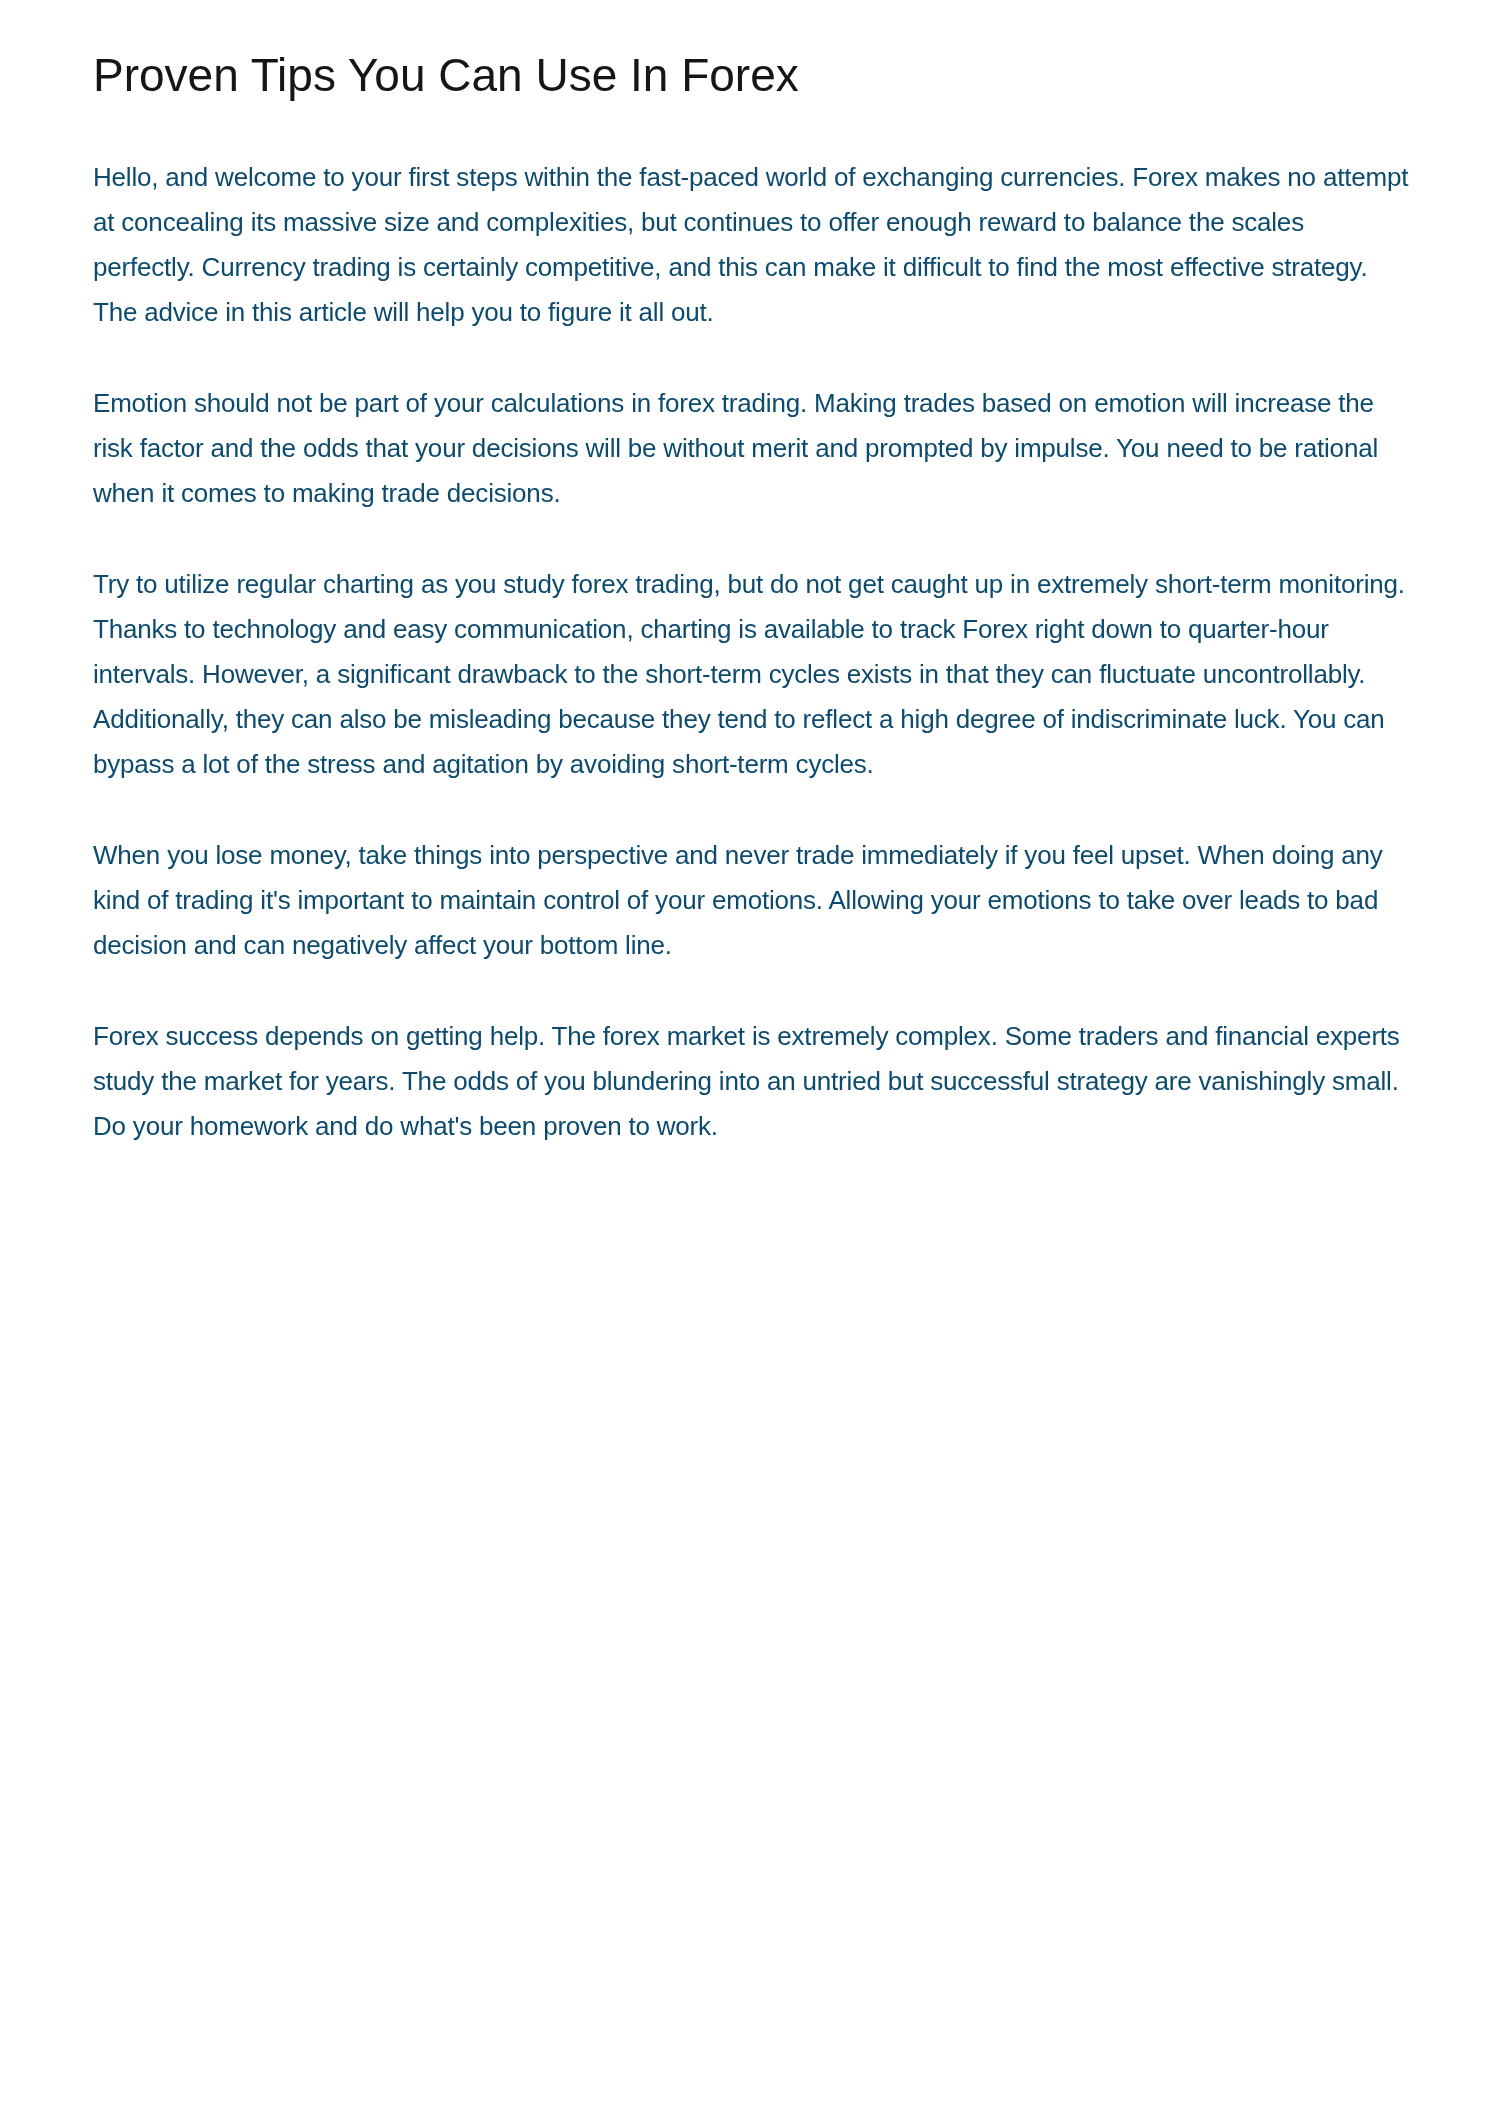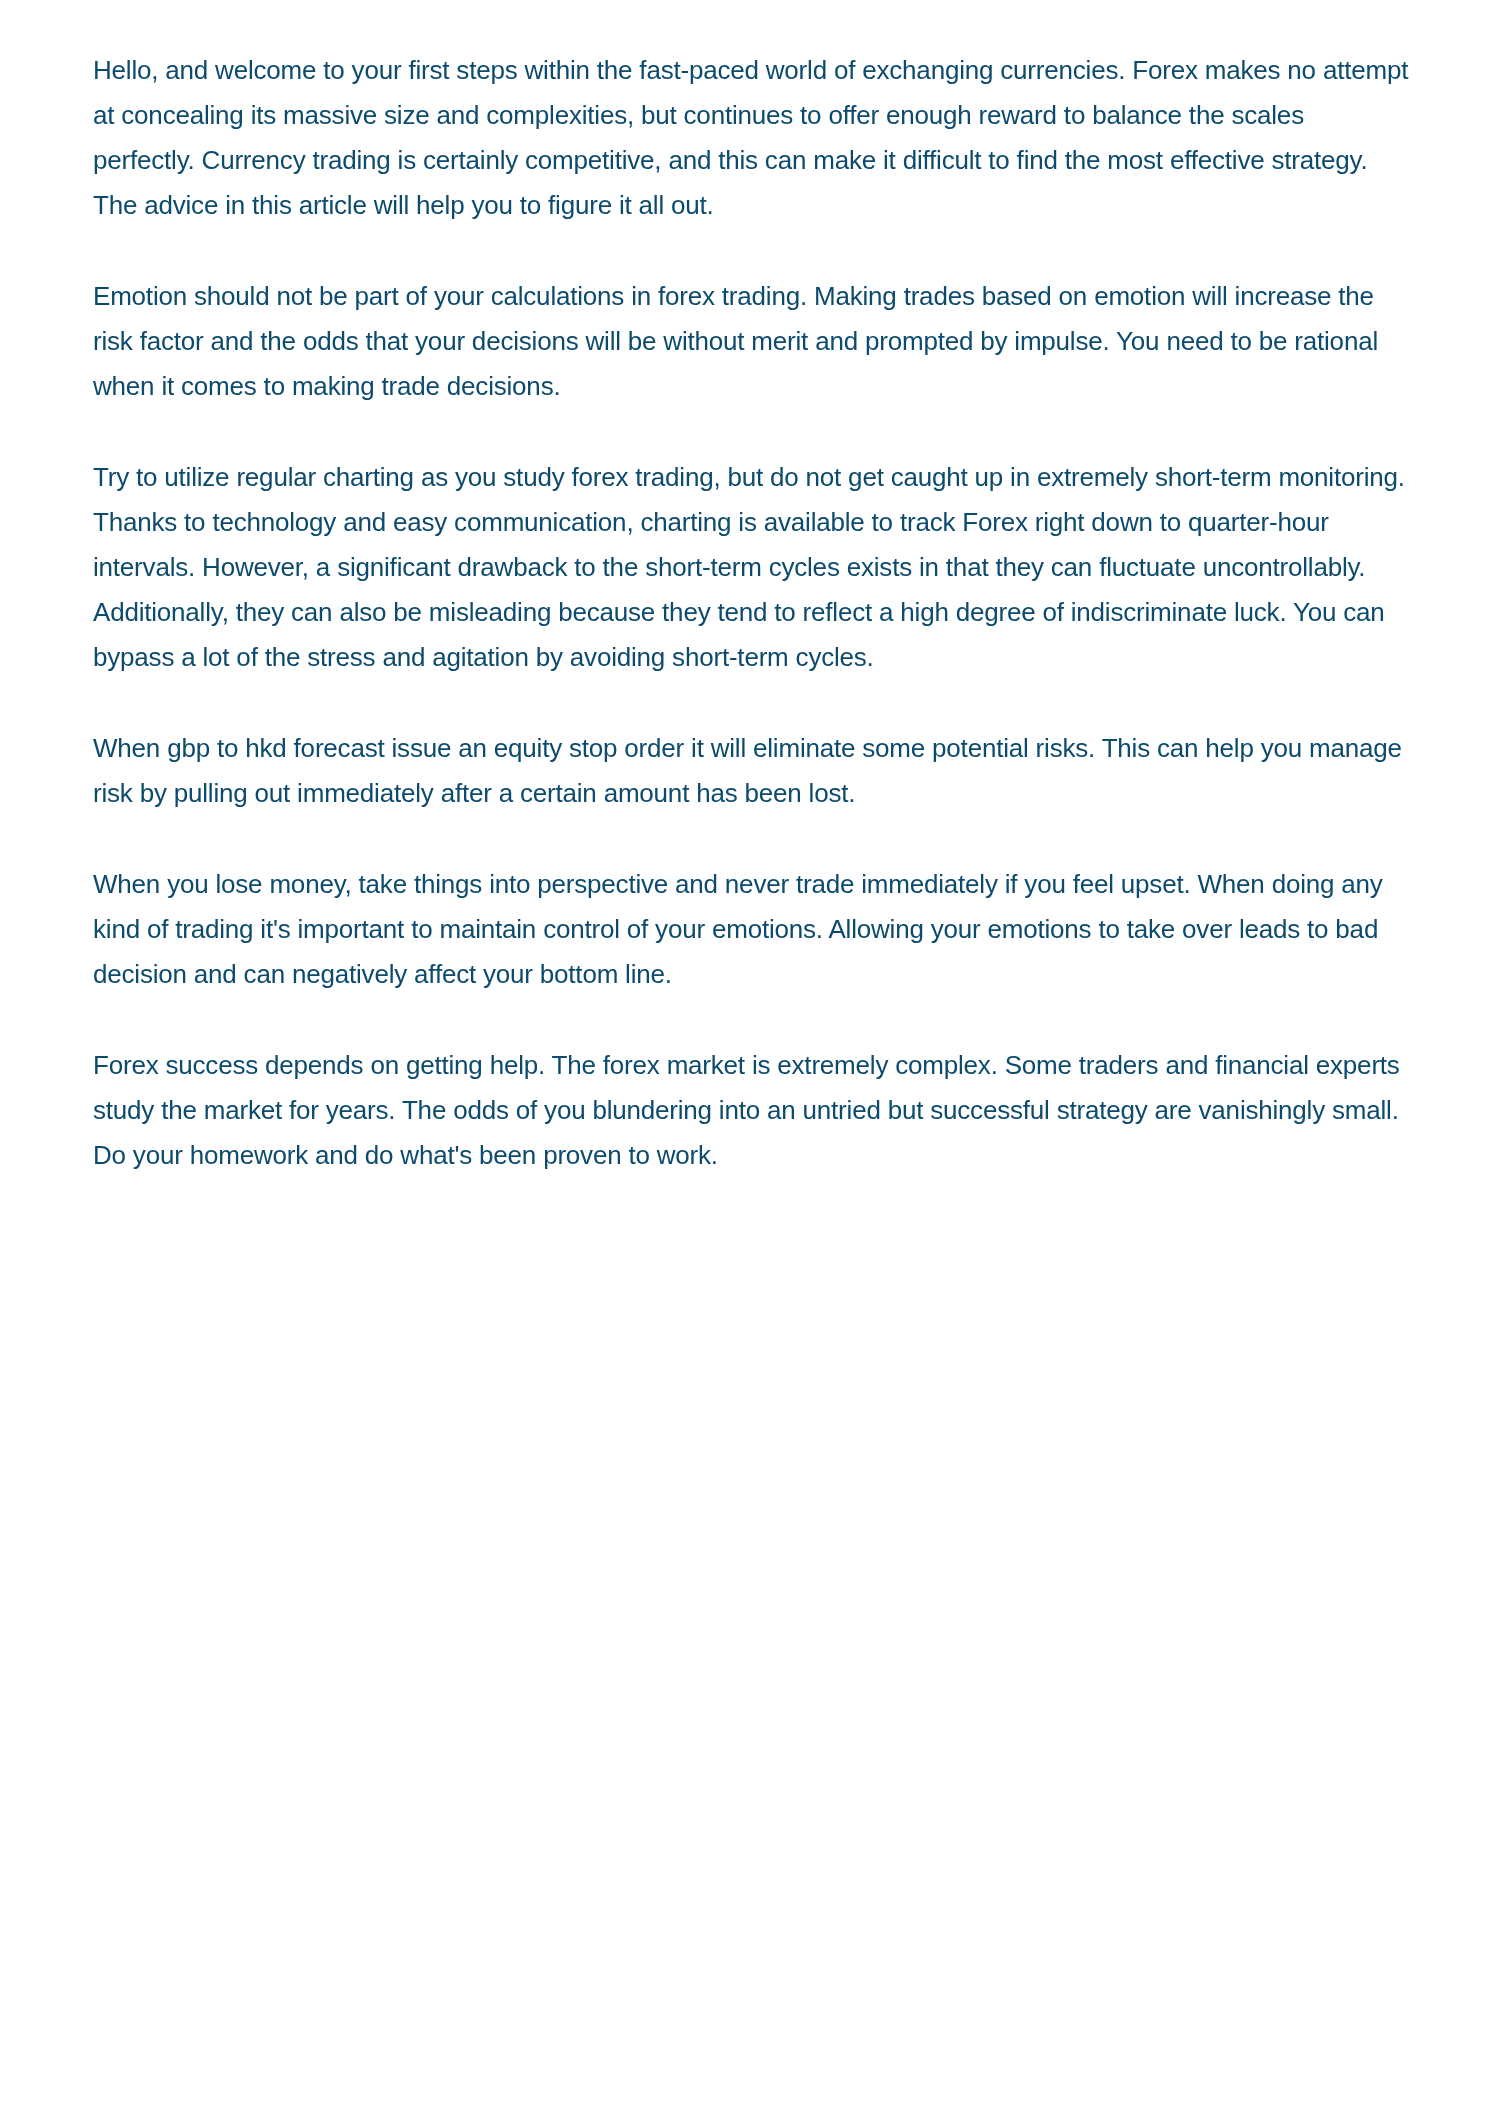--- a/index.html
+++ b/index.html
@@ -36,22 +36,22 @@
     letter-spacing: -0.2px;
     margin: 0 0 46px 0;
     max-width: 1320px;
     color: #0c4a6e;
   }
 </style>
 </head>
 <body>
 
 <div class="page">
+  <h1 class="article-title">Proven Tips You Can Use In Forex</h1>
 
   <div class="article-body">
     <p>Hello, and welcome to your first steps within the fast-paced world of exchanging currencies. Forex makes no attempt at concealing its massive size and complexities, but continues to offer enough reward to balance the scales perfectly. Currency trading is certainly competitive, and this can make it difficult to find the most effective strategy. The advice in this article will help you to figure it all out.</p>
     <p>Emotion should not be part of your calculations in forex trading. Making trades based on emotion will increase the risk factor and the odds that your decisions will be without merit and prompted by impulse. You need to be rational when it comes to making trade decisions.</p>
     <p>Try to utilize regular charting as you study forex trading, but do not get caught up in extremely short-term monitoring. Thanks to technology and easy communication, charting is available to track Forex right down to quarter-hour intervals. However, a significant drawback to the short-term cycles exists in that they can fluctuate uncontrollably. Additionally, they can also be misleading because they tend to reflect a high degree of indiscriminate luck. You can bypass a lot of the stress and agitation by avoiding short-term cycles.</p>
-    <p>When gbp to hkd forecast issue an equity stop order it will eliminate some potential risks. This can help you manage risk by pulling out immediately after a certain amount has been lost.</p>
     <p>When you lose money, take things into perspective and never trade immediately if you feel upset. When doing any kind of trading it's important to maintain control of your emotions. Allowing your emotions to take over leads to bad decision and can negatively affect your bottom line.</p>
     <p>Forex success depends on getting help. The forex market is extremely complex. Some traders and financial experts study the market for years. The odds of you blundering into an untried but successful strategy are vanishingly small. Do your homework and do what's been proven to work.</p>
   </div>
 </div>
 
 </body></html>

